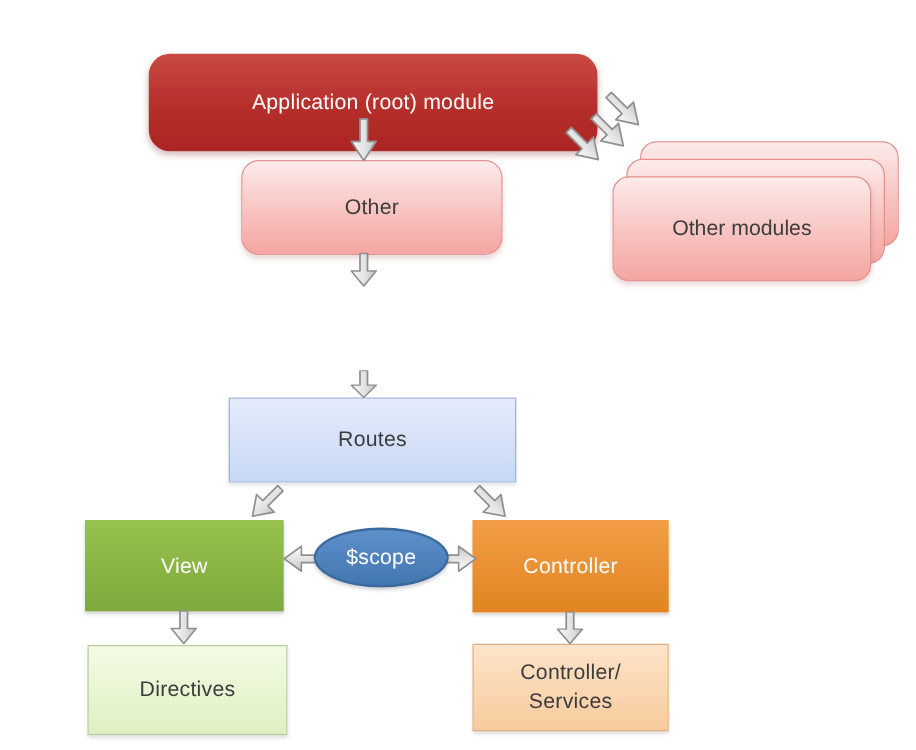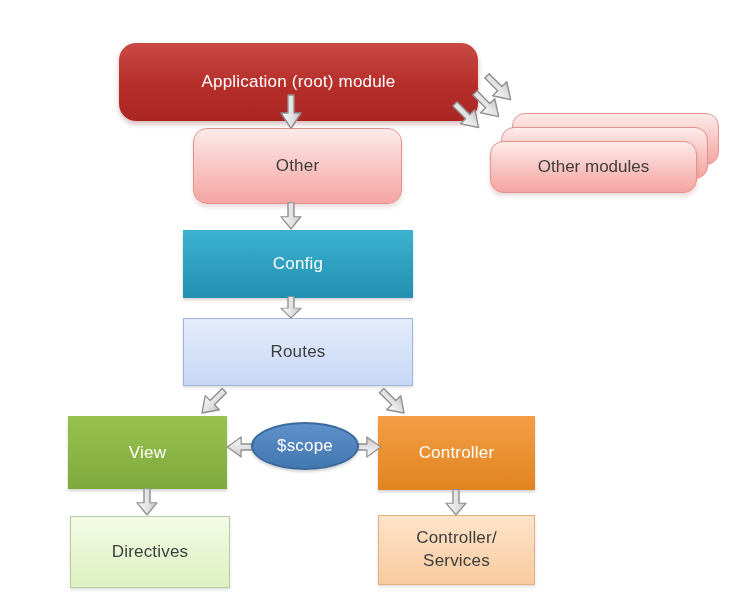--- a/index.html
+++ b/index.html
@@ -28,21 +28,21 @@
     margin-top:12px;
   }
   .module-box {
     left:193px; top:128px; width:209px; height:76px;
     border-radius:14px;
     background:linear-gradient(180deg,#fcebea 0%,#f8c3c0 55%,#f5a5a2 100%);
     border:1px solid #e2928f;
     box-shadow:0 3px 4px rgba(190,130,130,0.30);
   }
   .other-box {
-    position:absolute; width:207px; height:52px;
+    position:absolute; width:207px; height:84px;
     border-radius:13px;
     background:linear-gradient(180deg,#fcebea 0%,#f8c3c0 55%,#f5a5a2 100%);
     border:1px solid #e2928f;
     display:flex; align-items:center; justify-content:center;
     font-size:17px; color:#3d3d3d;
   }
   .other-back  { left:512px; top:113px; }
   .other-mid   { left:501px; top:127px; }
   .other-front { left:490px; top:141px; box-shadow:0 3px 4px rgba(190,130,130,0.30); }
 
@@ -118,23 +118,20 @@
   <div class="node module-box">
     <span>Other</span>
   </div>
 
   <div class="other-box other-back"></div>
   <div class="other-box other-mid"></div>
   <div class="other-box other-front">
     <span>Other modules</span>
   </div>
 
-  <div class="node config-box">
-    <span>Config</span>
-  </div>
 
   <div class="node routes-box">
     <span>Routes</span>
   </div>
 
   <div class="node controller-box">
     <span>Controller</span>
   </div>
 
   <div class="node view-box">

